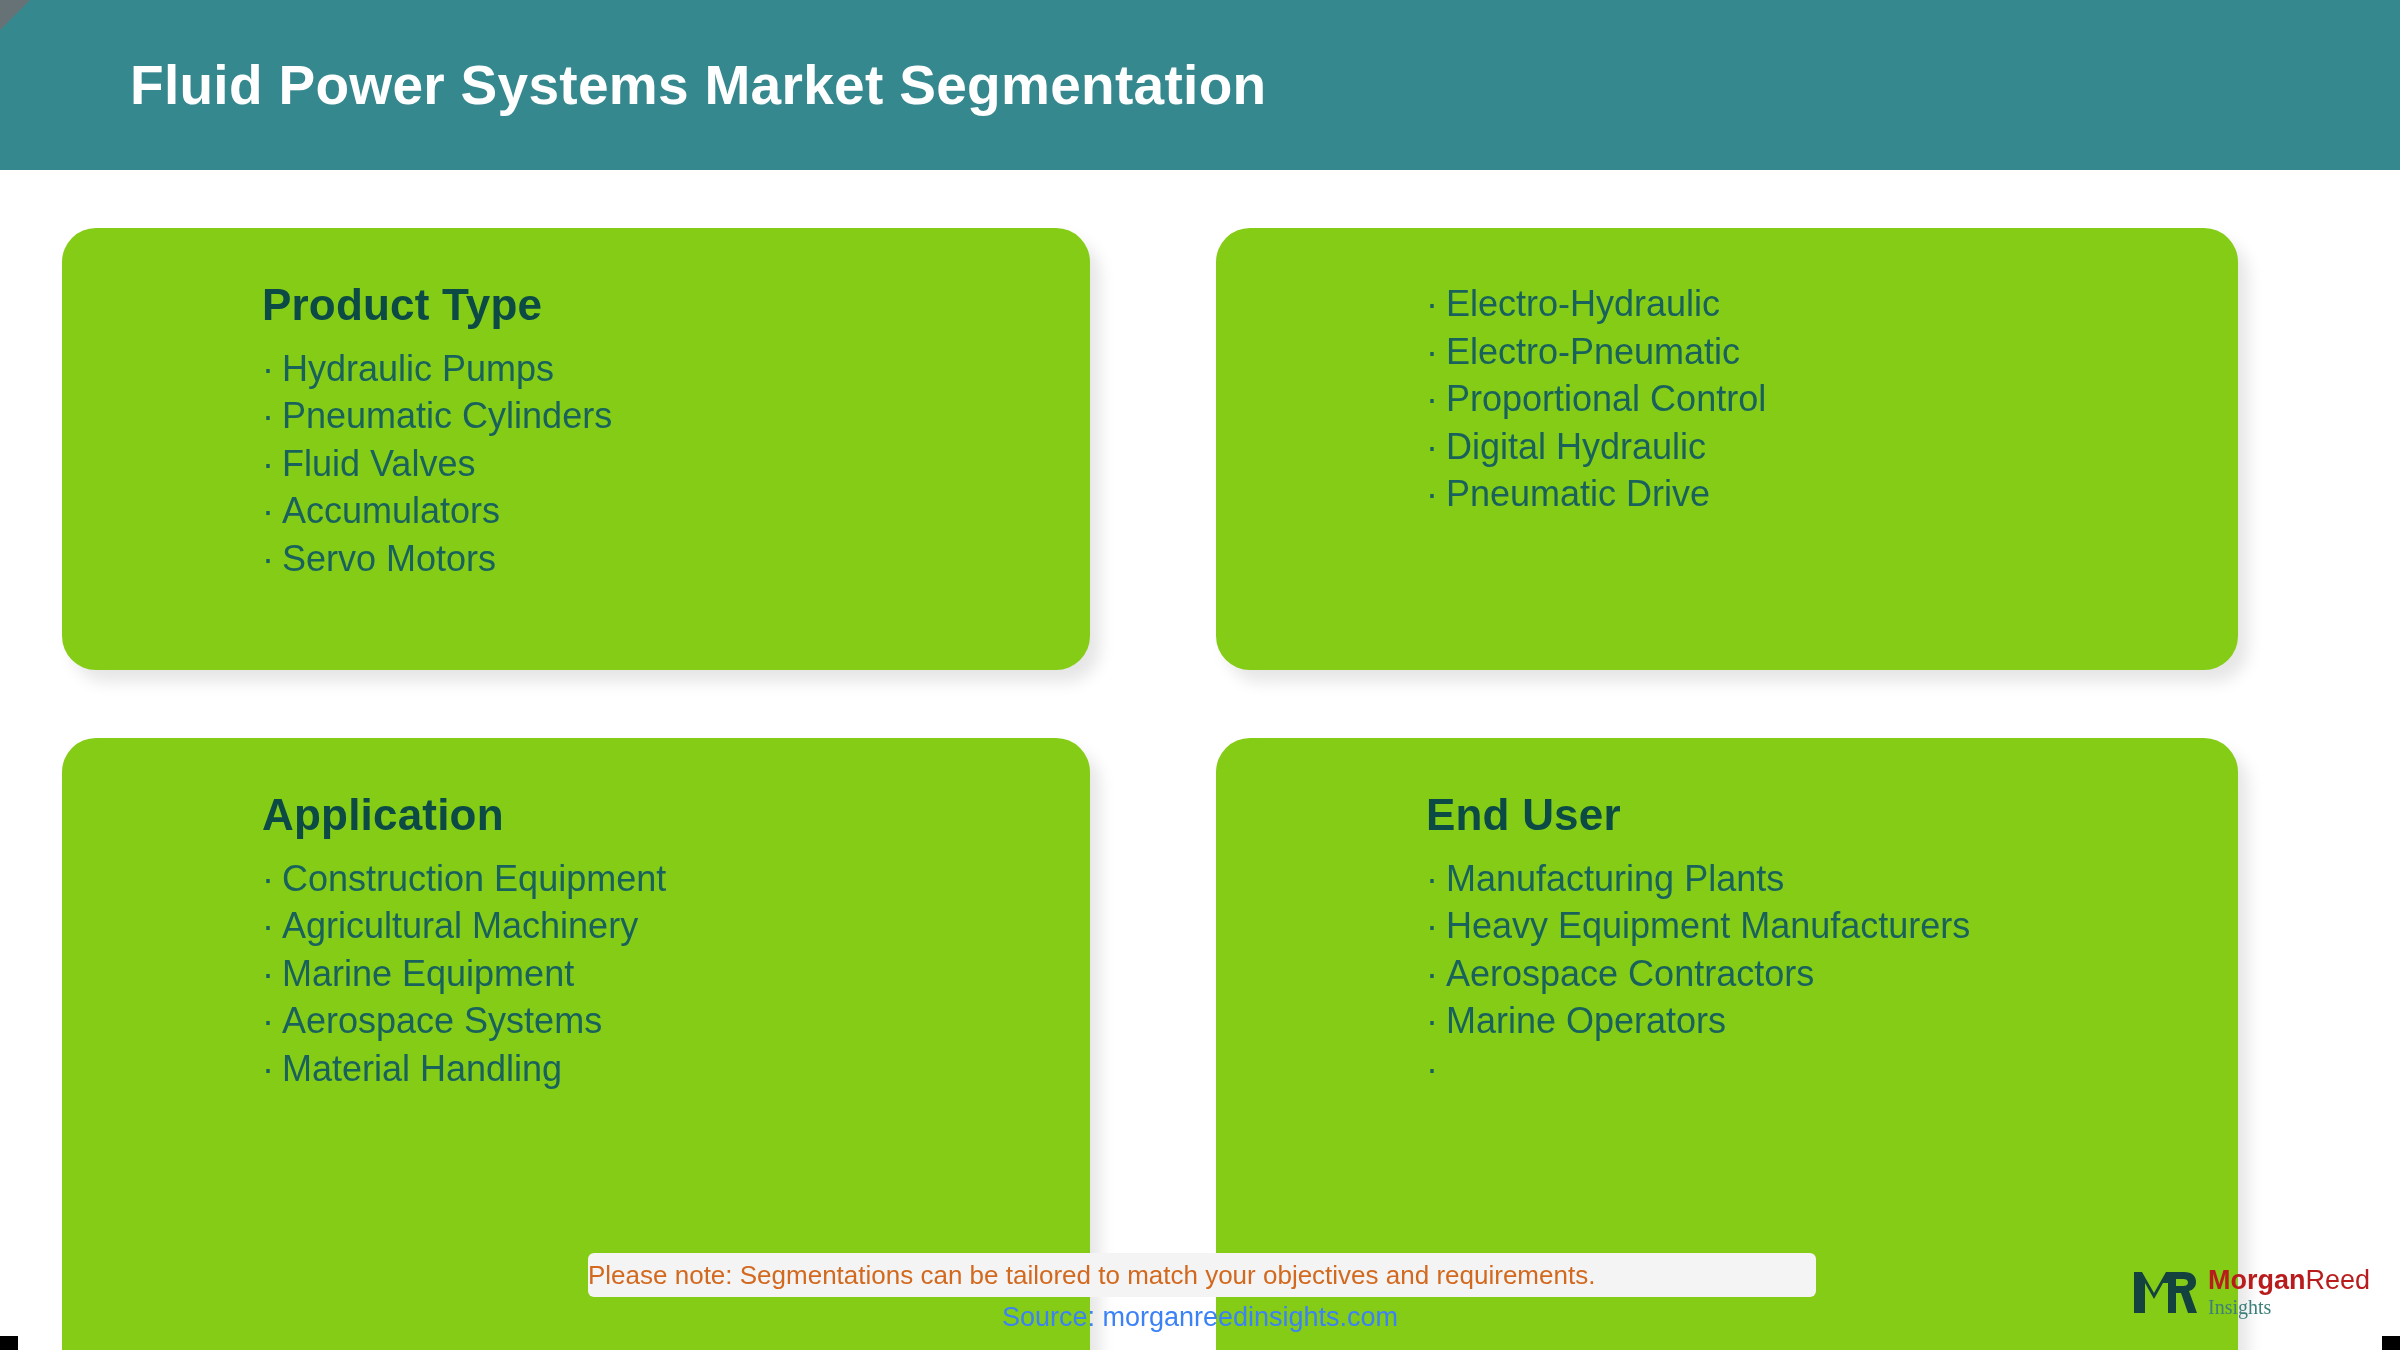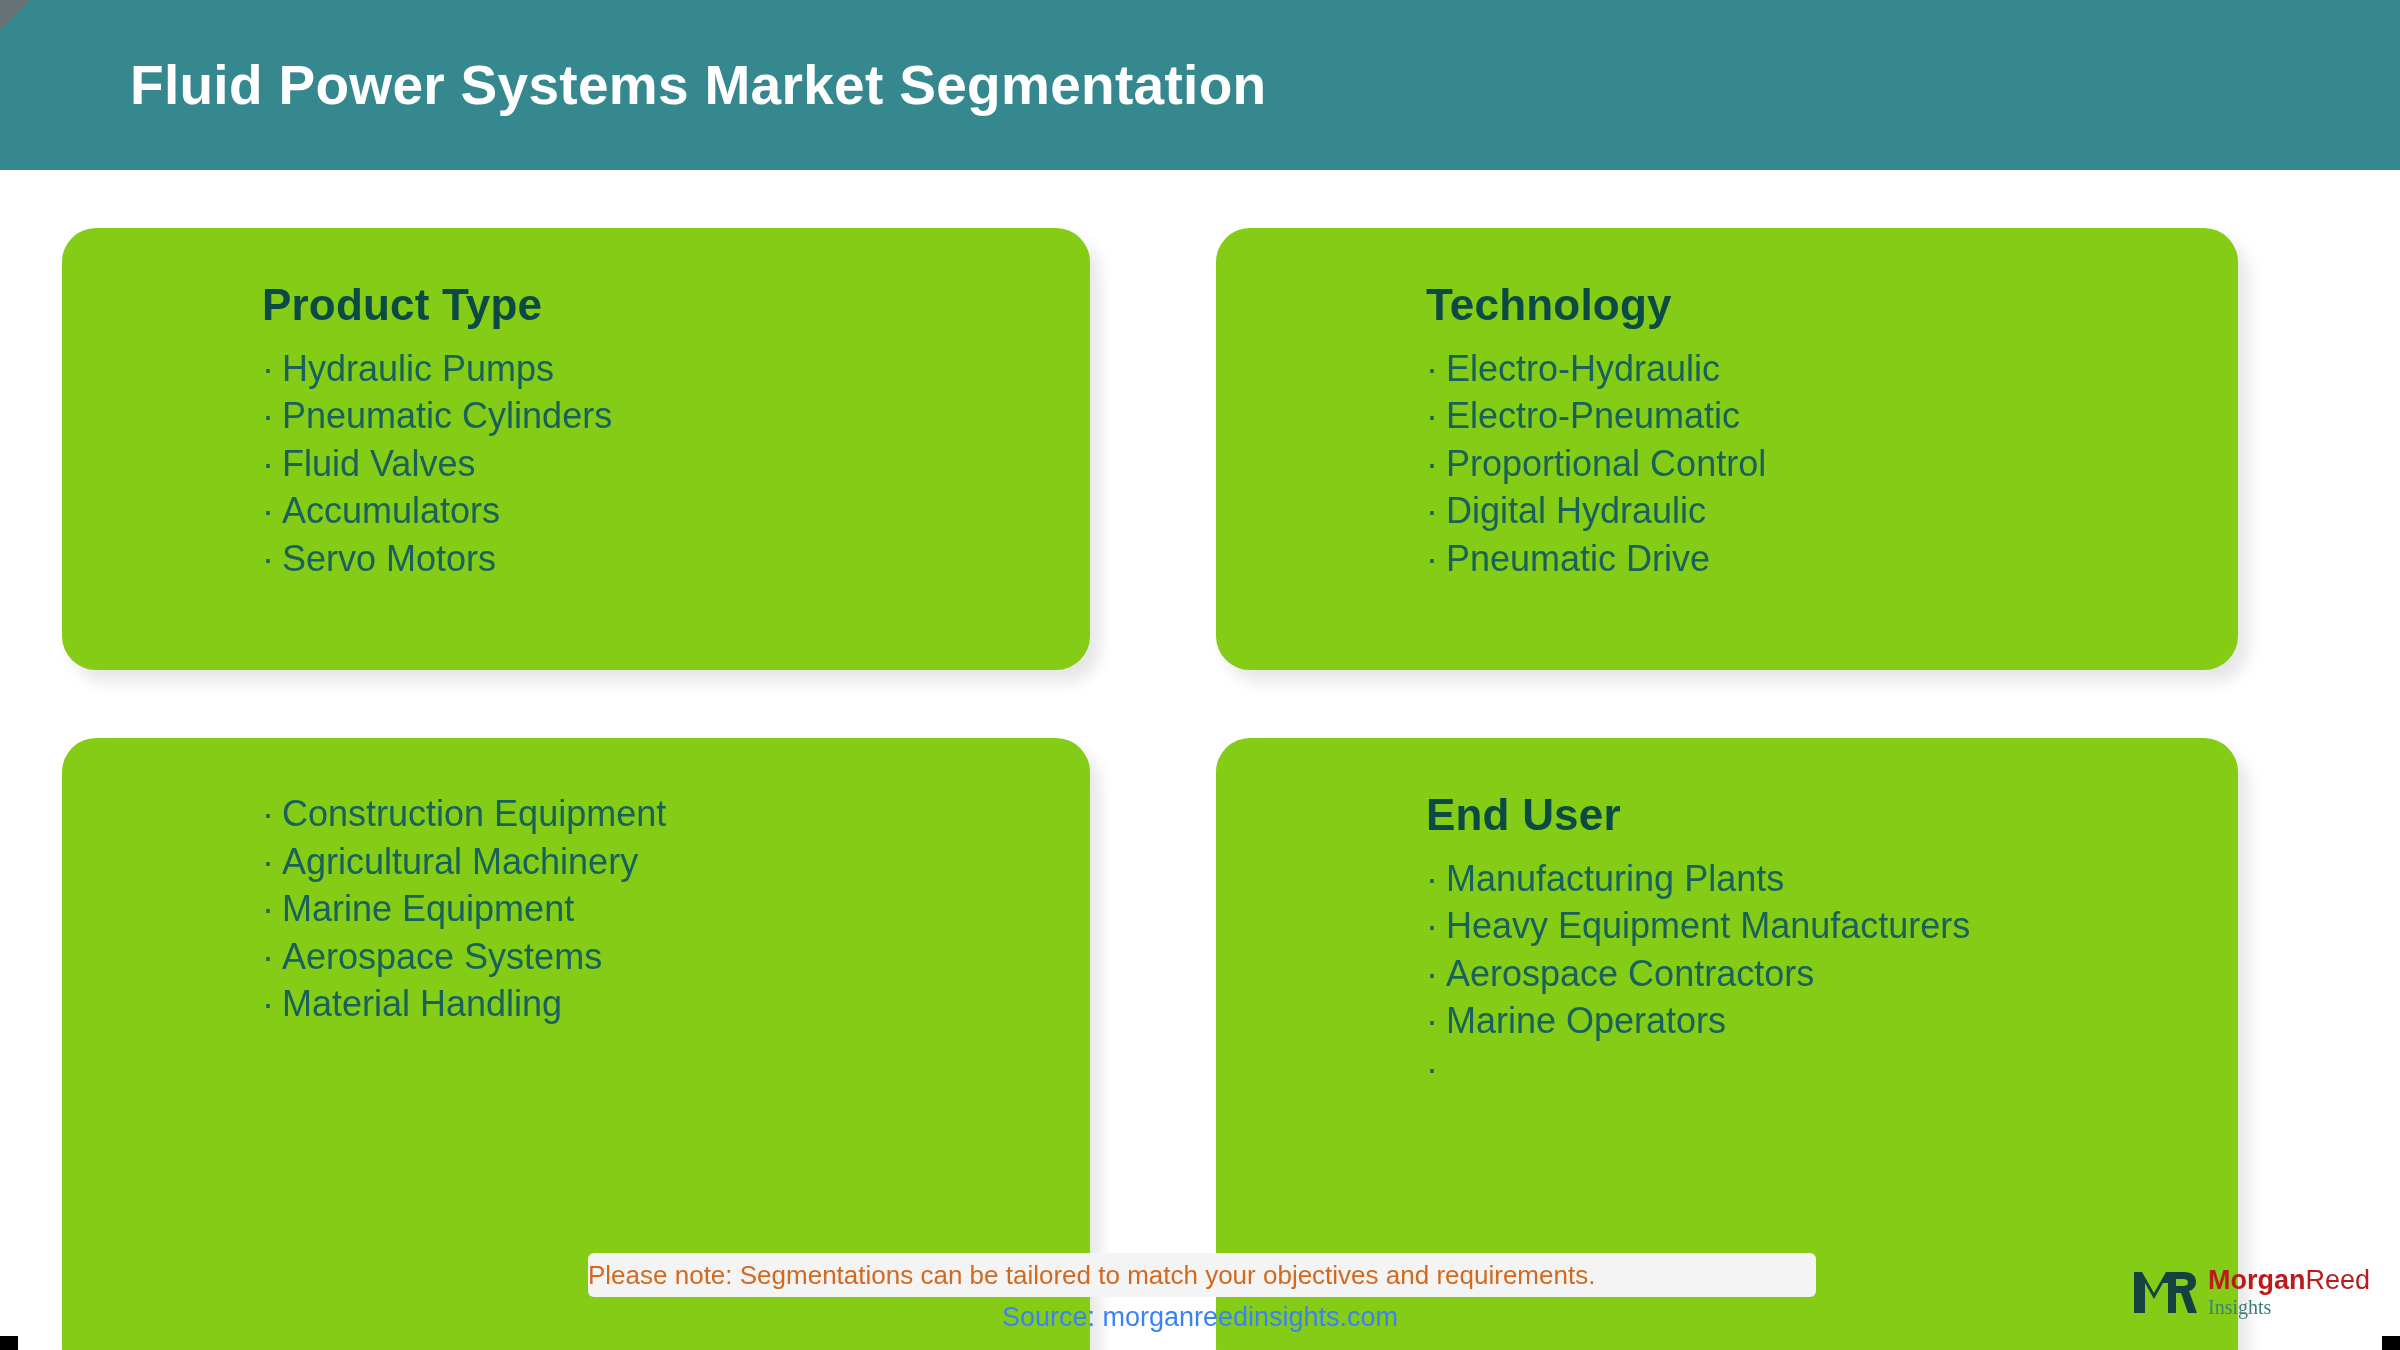--- a/index.html
+++ b/index.html
@@ -226,21 +226,20 @@
             <span>Accumulators</span>
           </li>
         <li>
             <span class="bullet">·</span>
             <span>Servo Motors</span>
           </li>
       </ul>
     </div>
 
     <div class="card c2">
-      <div class="card-title">Technology</div>
       <ul class="card-list">
         <li>
             <span class="bullet">·</span>
             <span>Electro-Hydraulic</span>
           </li>
         <li>
             <span class="bullet">·</span>
             <span>Electro-Pneumatic</span>
           </li>
         <li>
@@ -252,20 +251,21 @@
             <span>Digital Hydraulic</span>
           </li>
         <li>
             <span class="bullet">·</span>
             <span>Pneumatic Drive</span>
           </li>
       </ul>
     </div>
 
     <div class="card c3">
+      <div class="card-title">Application</div>
       <ul class="card-list">
         <li>
             <span class="bullet">·</span>
             <span>Construction Equipment</span>
           </li>
         <li>
             <span class="bullet">·</span>
             <span>Agricultural Machinery</span>
           </li>
         <li>

